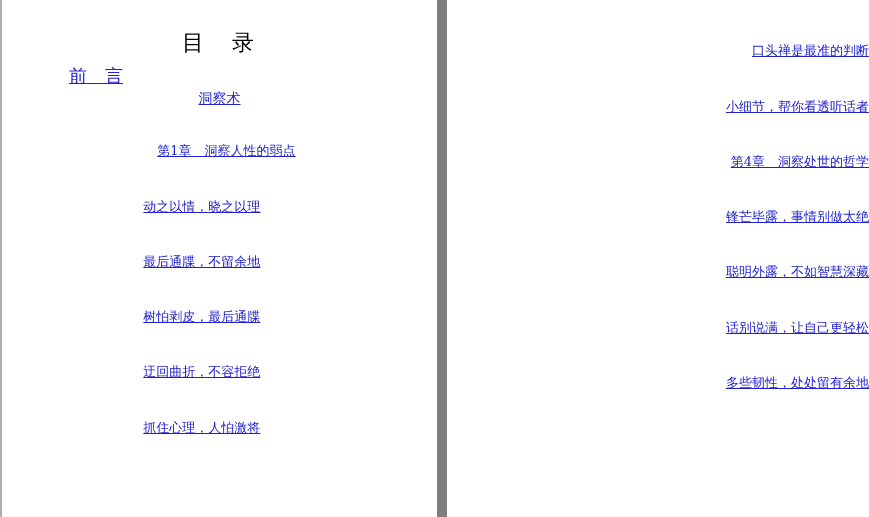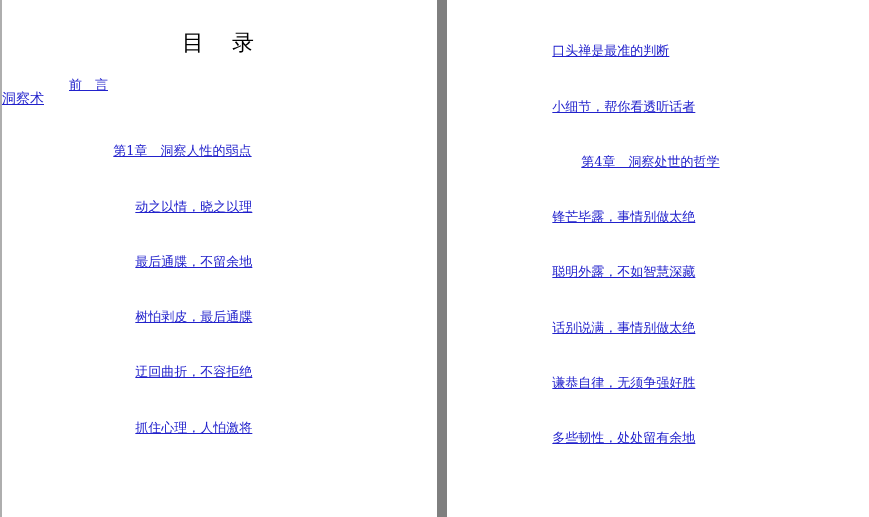--- a/index.html
+++ b/index.html
@@ -29,61 +29,62 @@
     width: 10px; height: 517px;
     background: #7f7f7f;
   }
   .page {
     position: absolute;
     top: 0;
     height: 517px;
     background: #ffffff;
   }
   .page-left  { left: 2px;   width: 435px; }
-  .page-right { left: 447px; width: 422px; }
+  .page-right { left: 447px; width: 422px; text-align: right; }
 
   .doc-title {
     position: absolute;
     top: 28px;
     left: 0; right: 0;
     text-align: center;
     font-size: 22px;
     letter-spacing: 3px;
     color: #000000;
     white-space: pre;
   }
   .preface-row {
     position: absolute;
-    top: 76px;
+    top: 64px;
     left: 67px;
-    font-size: 13px;
+    font-size: 18px;
   }
   .booktitle-row {
     position: absolute;
     top: 90px;
     left: 0; right: 0;
+    text-align: center;
     font-size: 14px;
   }
   a.doc-link, .doc-link {
     color: var(--link-color, #2222cc);
     text-decoration: underline;
     cursor: pointer;
     white-space: pre;
   }
   .toc-list {
     position: absolute;
     left: 0; right: 0;
     font-size: 13px;
     line-height: 18.4px;
   }
   .page-left  .toc-list { top: 124px; }
   .page-right .toc-list { top: 24px; }
   .toc-line { white-space: pre; }
-  .page-left  .toc-line.chapter { padding-left: 70px; }
-  .page-left  .toc-line.item    { padding-left: 92px; }
+  .page-left  .toc-line.chapter { padding-left: 70px; margin-left: 44px; }
+  .page-left  .toc-line.item    { padding-left: 92px; margin-left: 8px; }
   .page-right .toc-line.chapter { padding-left: 46px; margin-left: 47px; }
   .page-right .toc-line.item    { padding-left: 64px; }
 </style>
 </head>
 <body>
 
 <div class="stage">
 
   <div class="left-edge"></div>
 
@@ -151,27 +152,24 @@
 
         <div class="toc-line item">
           <a class="doc-link">锋芒毕露，事情别做太绝</a>
         </div>
 
         <div class="toc-line item">
           <a class="doc-link">聪明外露，不如智慧深藏</a>
         </div>
 
         <div class="toc-line item">
-          <a class="doc-link">话别说满，事情别做太绝</a>
+          <a class="doc-link">话别说满，让自己更轻松</a>
         </div>
 
 
-        <div class="toc-line item">
-          <a class="doc-link">谦恭自律，无须争强好胜</a>
-        </div>
 
         <div class="toc-line item">
           <a class="doc-link">多些韧性，处处留有余地</a>
         </div>
 
       </div>
   </div>
 
 </div>
 

